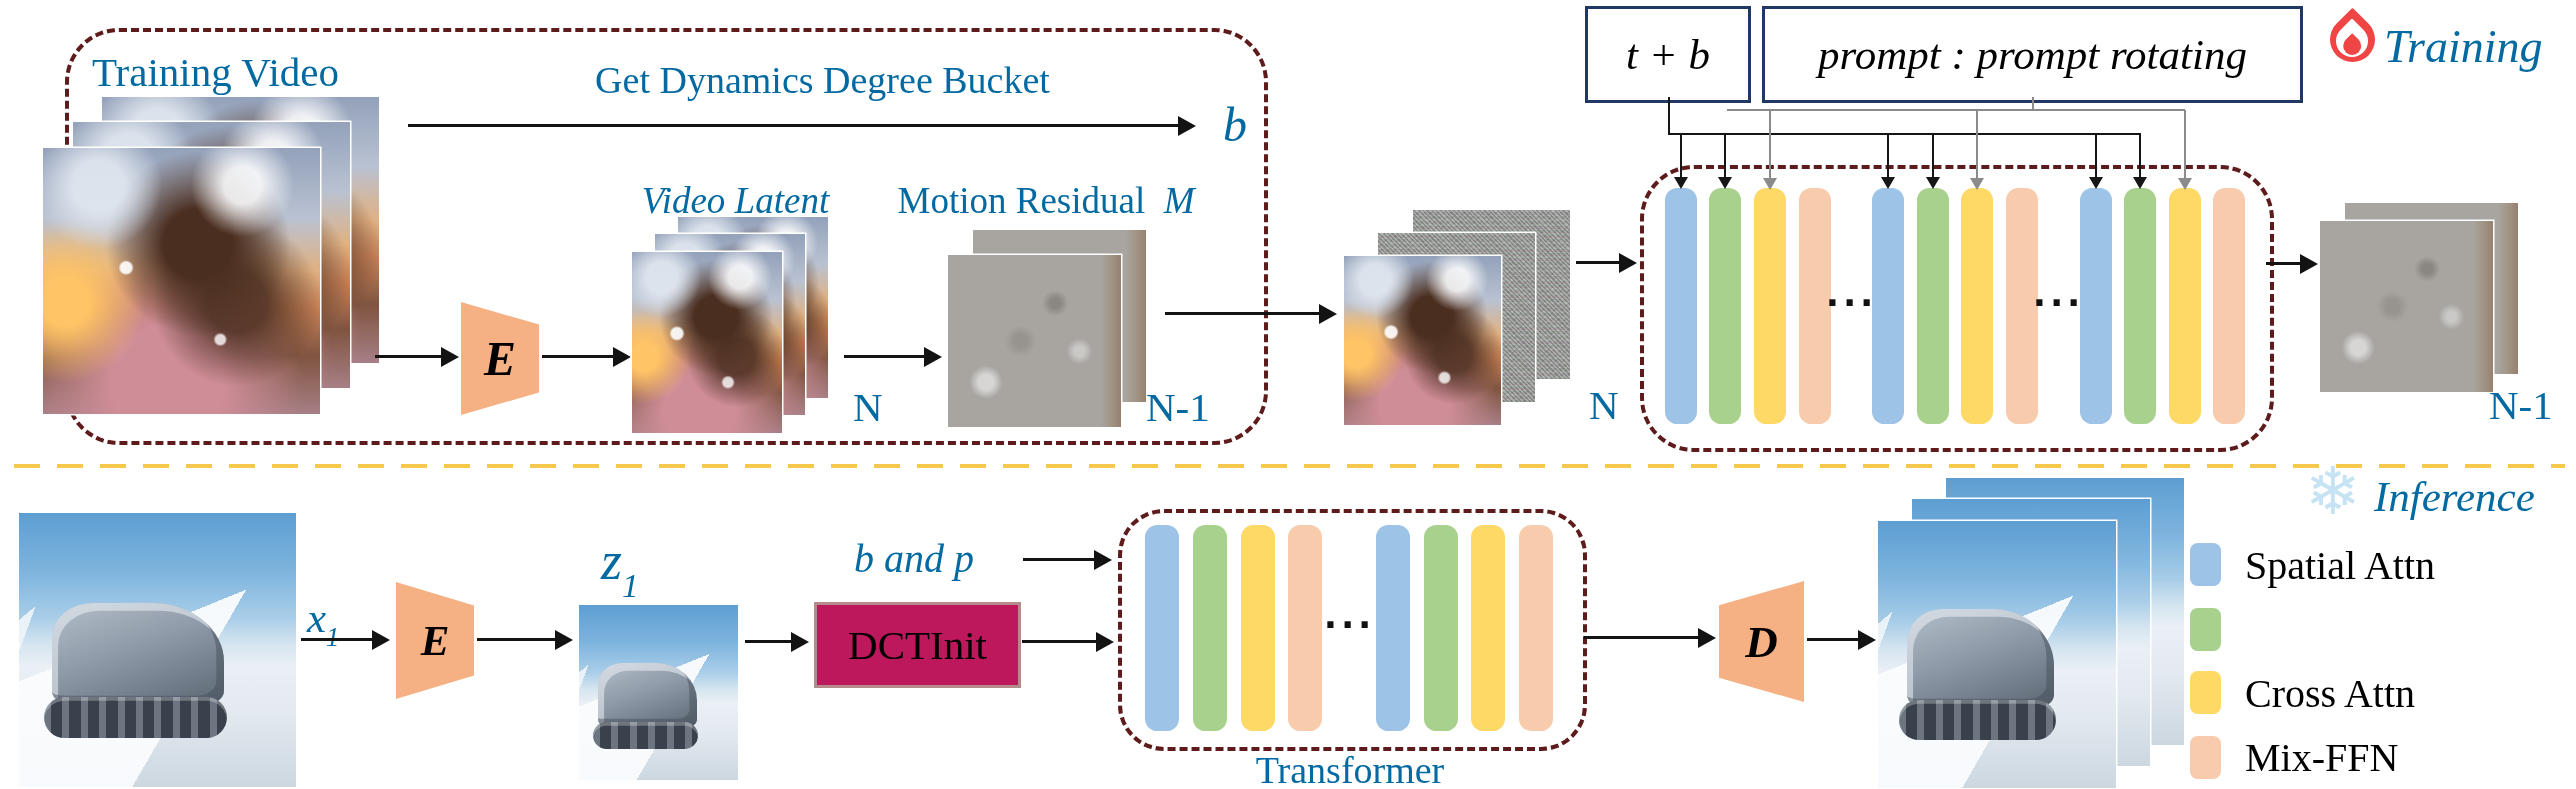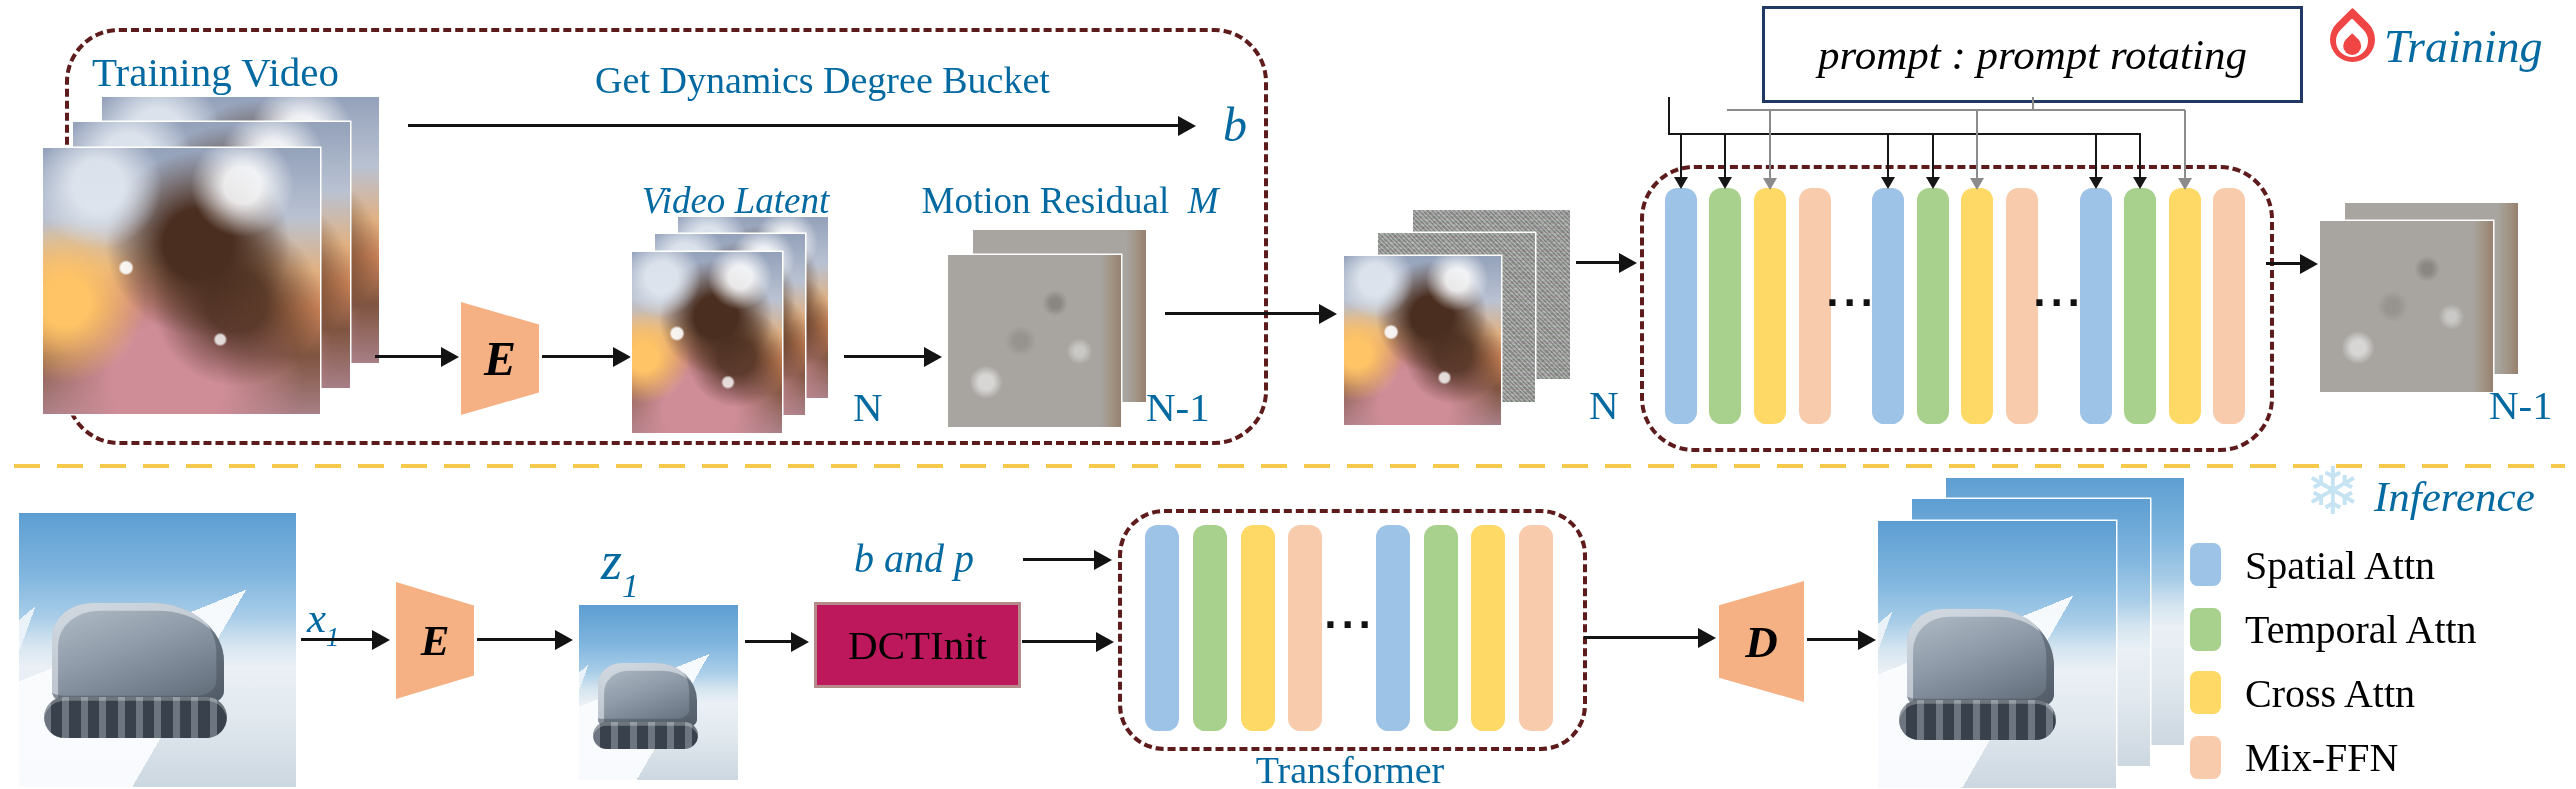--- a/index.html
+++ b/index.html
@@ -124,21 +124,21 @@
 
   <div>
     <div class="layer img-anime" style="left:678px;top:217px;width:150px;height:181px;"></div>
     <div class="layer img-anime" style="left:655px;top:234px;width:150px;height:181px;"></div>
     <div class="layer img-anime" style="left:632px;top:252px;width:150px;height:181px;"></div>
   </div>
   <div class="lbl" style="left:853px;top:383px;font-size:41px;">N</div>
 
   <div class="harrow" style="left:844px;top:355px;width:80px;"></div>
 
-  <div class="lbl ctr" style="left:897px;top:179px;width:346px;font-size:37px;">
+  <div class="lbl ctr" style="left:873px;top:179px;width:346px;font-size:37px;">
     <span>Motion Residual</span>
     <span class="it" style="margin-left:9.2px;">M</span>
   </div>
 
   <div>
     <div class="layer img-gray" style="left:973px;top:230px;width:173px;height:172px;"></div>
     <div class="layer img-gray" style="left:948px;top:255px;width:173px;height:172px;"></div>
   </div>
   <div class="lbl" style="left:1146px;top:383px;font-size:41px;">N-1</div>
 
@@ -147,20 +147,23 @@
 
   <div>
     <div class="layer img-noise" style="left:1413px;top:210px;width:157px;height:169px;"></div>
     <div class="layer img-noise" style="left:1378px;top:233px;width:157px;height:169px;"></div>
     <div class="layer img-anime" style="left:1344px;top:256px;width:157px;height:169px;"></div>
   </div>
   <div class="lbl" style="left:1589px;top:381px;font-size:41px;">N</div>
 
   <div class="harrow" style="left:1576px;top:261px;width:43px;"></div>
 
+  <div class="navy-box" style="left:1585px;top:6.1px;width:160px;height:91px;">
+    <span>t + b</span>
+  </div>
   <div class="navy-box" style="left:1762px;top:6.1px;width:535px;height:91px;">
     <span>prompt : prompt rotating</span>
   </div>
 
   <div class="dash-box" style="left:1640px;top:165px;width:626px;height:279px;"></div>
 
   <div class="harrow" style="left:2266px;top:262px;width:34px;"></div>
 
   <div>
     <div class="layer img-gray" style="left:2345px;top:203px;width:173px;height:171px;"></div>
@@ -255,19 +258,18 @@
     <div class="varrow black" style="left: 1887px; top: 134px; height: 43px;"></div>
     <div class="varrow black" style="left: 1932px; top: 134px; height: 43px;"></div>
     <div class="varrow black" style="left: 2095px; top: 134px; height: 43px;"></div>
     <div class="varrow black" style="left: 2139px; top: 134px; height: 43px;"></div>
     <div class="varrow gray" style="left: 1769px; top: 110px; height: 68px;"></div>
     <div class="varrow gray" style="left: 1976px; top: 110px; height: 68px;"></div>
     <div class="varrow gray" style="left: 2184px; top: 110px; height: 68px;"></div>
     <div class="swatch" style="left: 2190px; top: 543px; background: rgb(157, 195, 230);"></div>
     <div class="legend-lbl" style="left: 2245px; top: 542px;">Spatial Attn</div>
     <div class="swatch" style="left: 2190px; top: 608px; background: rgb(169, 209, 142);"></div>
-    <div class="legend-lbl" style="left: 2245px; top: 606px;">Temporal Attn</div>
     <div class="swatch" style="left: 2190px; top: 671px; background: rgb(255, 217, 102);"></div>
     <div class="legend-lbl" style="left: 2245px; top: 670px;">Cross Attn</div>
     <div class="swatch" style="left: 2190px; top: 736px; background: rgb(248, 203, 173);"></div>
     <div class="legend-lbl" style="left: 2245px; top: 734px;">Mix-FFN</div>
   </div>
 
 
 </body></html>

